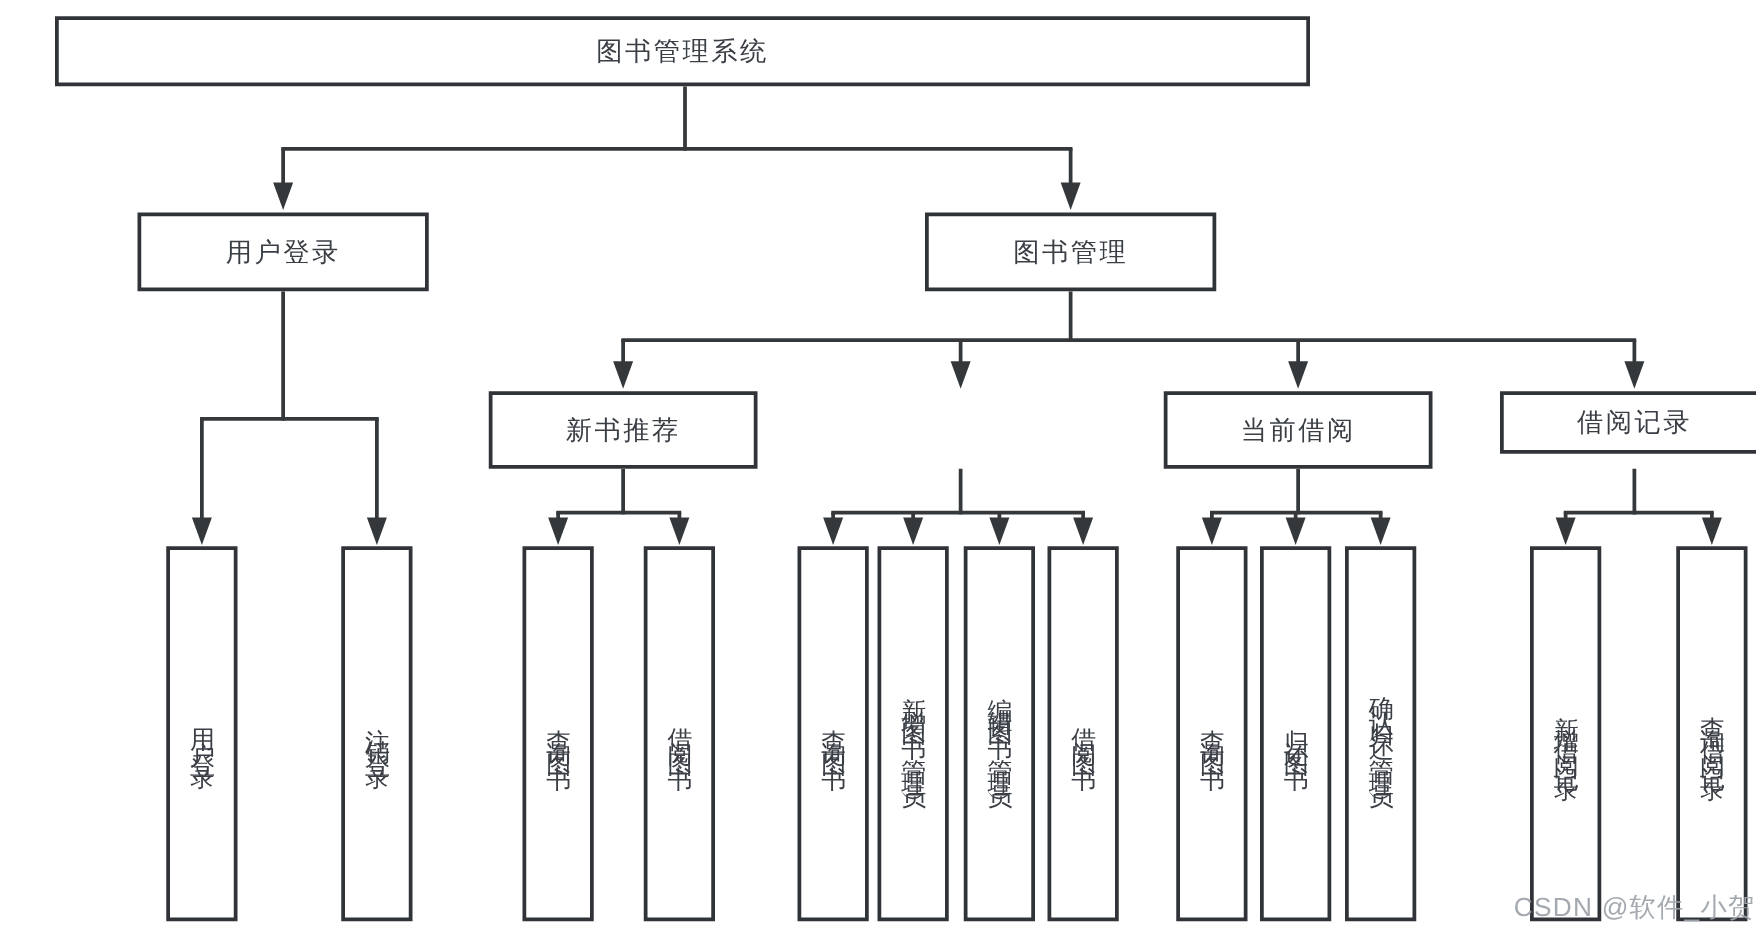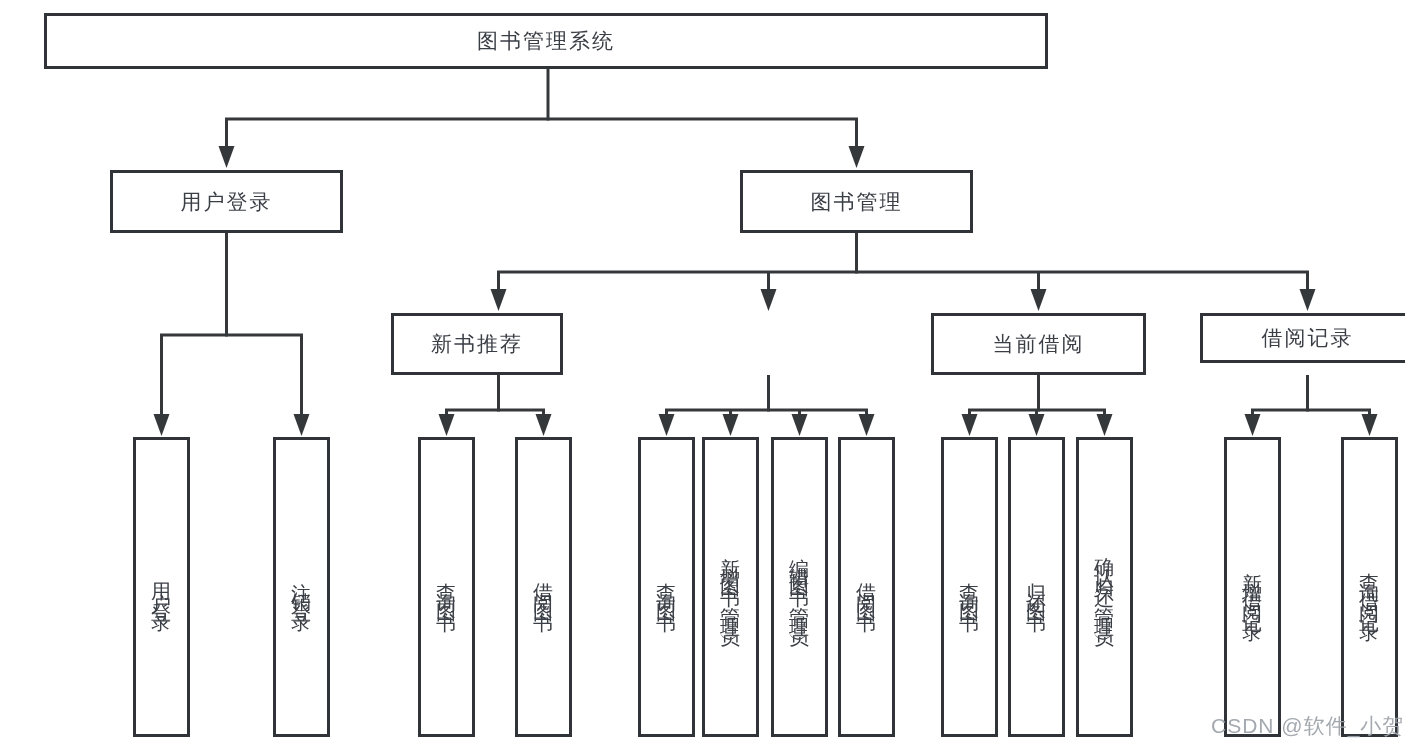--- a/index.html
+++ b/index.html
@@ -123,21 +123,21 @@
     <span>图书管理系统</span>
   </div>
 
   <div class="box" style="left:82px;top:170px;width:233px;height:63px;">
     <span>用户登录</span>
   </div>
   <div class="box" style="left:712px;top:170px;width:233px;height:63px;text-align:center;">
     <span>图书管理</span>
   </div>
 
-  <div class="box" style="left:363px;top:313px;width:172px;height:62px;">
+  <div class="box" style="left:363px;top:313px;width:215px;height:62px;">
     <span>新书推荐</span>
   </div>
   <div class="box" style="left:903px;top:313px;width:215px;height:62px;">
     <span>当前借阅</span>
   </div>
   <div class="box" style="left:1172px;top:313px;width:215px;height:50px;">
     <span>借阅记录</span>
   </div>
 
   <div class="box leaf" style="left:105px;top:437px;width:57px;height:300px;">

